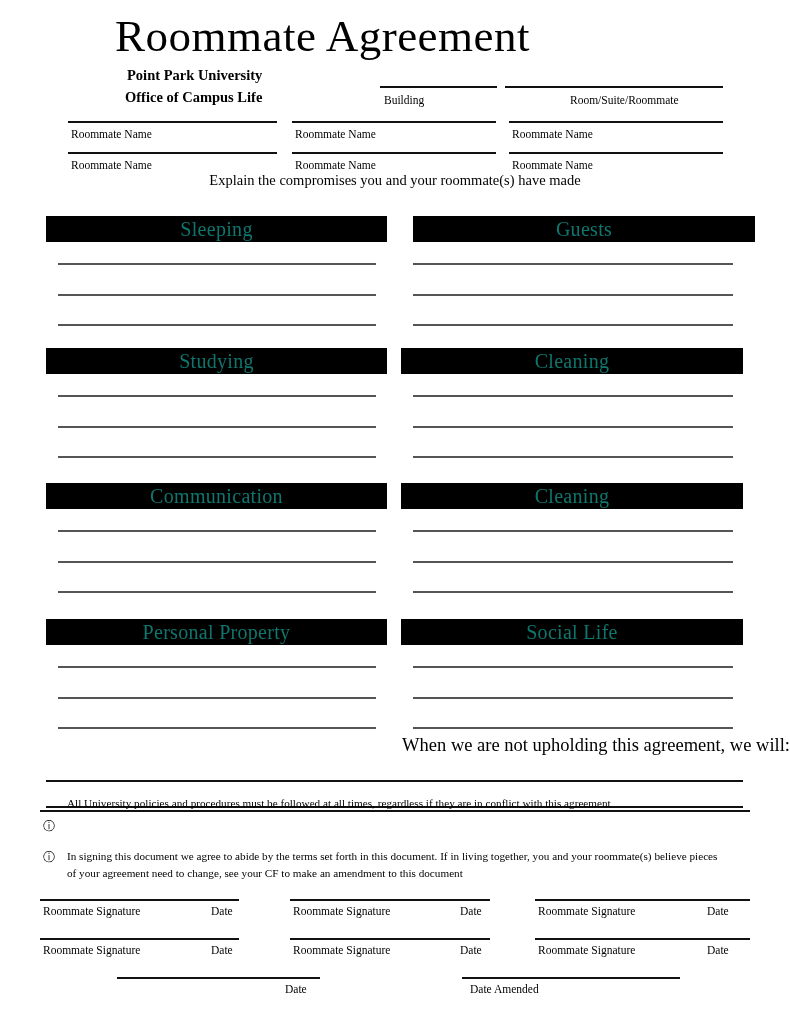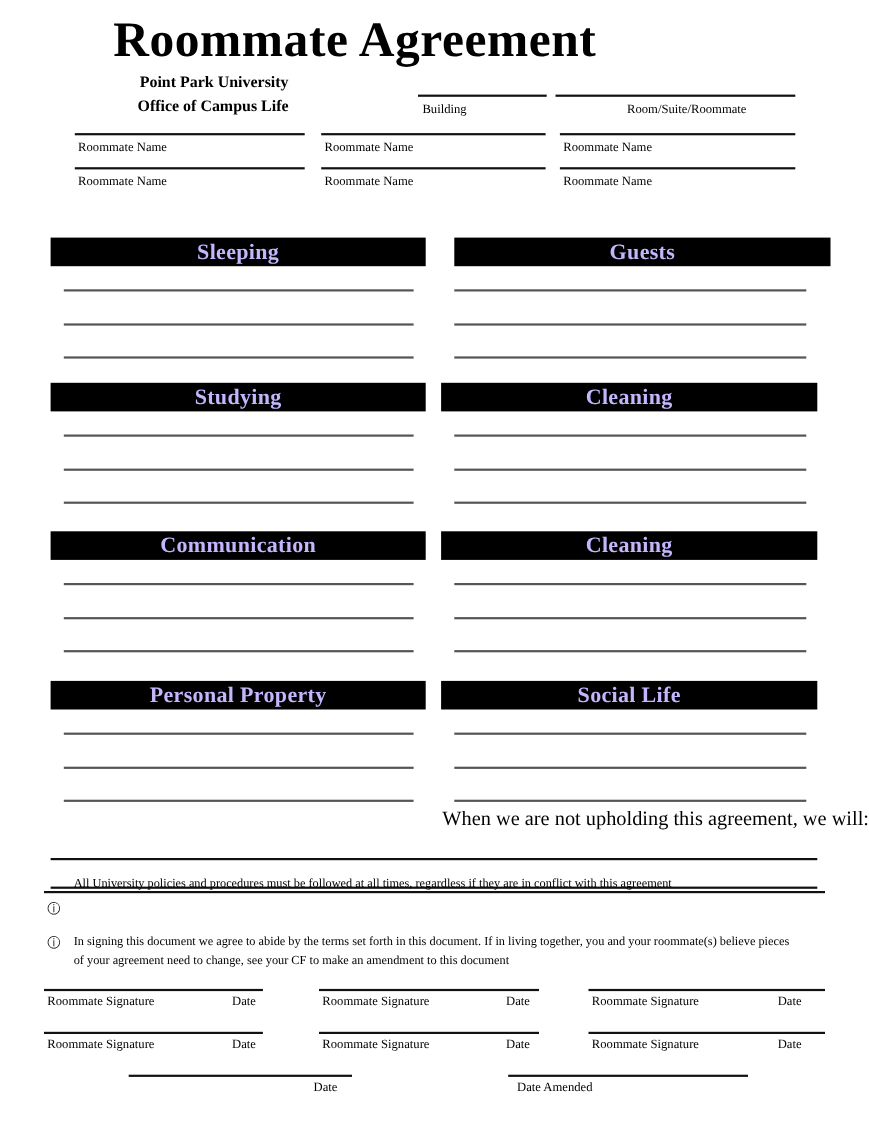--- a/index.html
+++ b/index.html
@@ -24,21 +24,21 @@
   }
 
   
   .doc-title {
     position: absolute;
     left: 0;
     top: 14px;
     width: 645px;
     text-align: center;
     font-size: 45px;
-    font-weight: bold;
+    font-weight: normal;
     letter-spacing: 0.5px;
     line-height: 1.0;
     white-space: nowrap;
   }
 
   
   .org-line {
     position: absolute;
     font-size: 14.5px;
     font-weight: bold;
@@ -75,22 +75,22 @@
     width: 790px;
     text-align: center;
     font-size: 14.5px;
     line-height: 1.28;
   }
 
   
   .sec-bar {
     position: absolute;
     background: #000000;
-    color: #c4b5fd;
-    font-weight: bold;
+    color: #0f766e;
+    font-weight: normal;
     font-size: 20px;
     text-align: center;
     line-height: 26px;
     height: 26px;
     letter-spacing: 0.3px;
     white-space: nowrap;
     overflow: hidden;
   }
 
   
@@ -148,20 +148,21 @@
   <div class="cap" style="left:512px; top:129px;">Roommate Name</div>
 
   <div class="rule" style="left:68px; top:152px; width:209px;"></div>
   <div class="rule" style="left:292px; top:152px; width:204px;"></div>
   <div class="rule" style="left:509px; top:152px; width:214px;"></div>
   <div class="cap" style="left:71px; top:160px;">Roommate Name</div>
   <div class="cap" style="left:295px; top:160px;">Roommate Name</div>
   <div class="cap" style="left:512px; top:160px;">Roommate Name</div>
 
   <div class="instructions">
+    <div>Explain the compromises you and your roommate(s) have made</div>
   </div>
 
   <div id="sections-layer">
       <div class="sec-bar" style="left: 46px; top: 216px; width: 341px;">Sleeping</div>
       <div class="rule-thin" style="left: 58px; top: 263px; width: 318px;"></div>
       <div class="rule-thin" style="left: 58px; top: 294px; width: 318px;"></div>
       <div class="rule-thin" style="left: 58px; top: 324px; width: 318px;"></div>
       <div class="sec-bar" style="left: 46px; top: 348px; width: 341px;">Studying</div>
       <div class="rule-thin" style="left: 58px; top: 395px; width: 318px;"></div>
       <div class="rule-thin" style="left: 58px; top: 426px; width: 318px;"></div>

